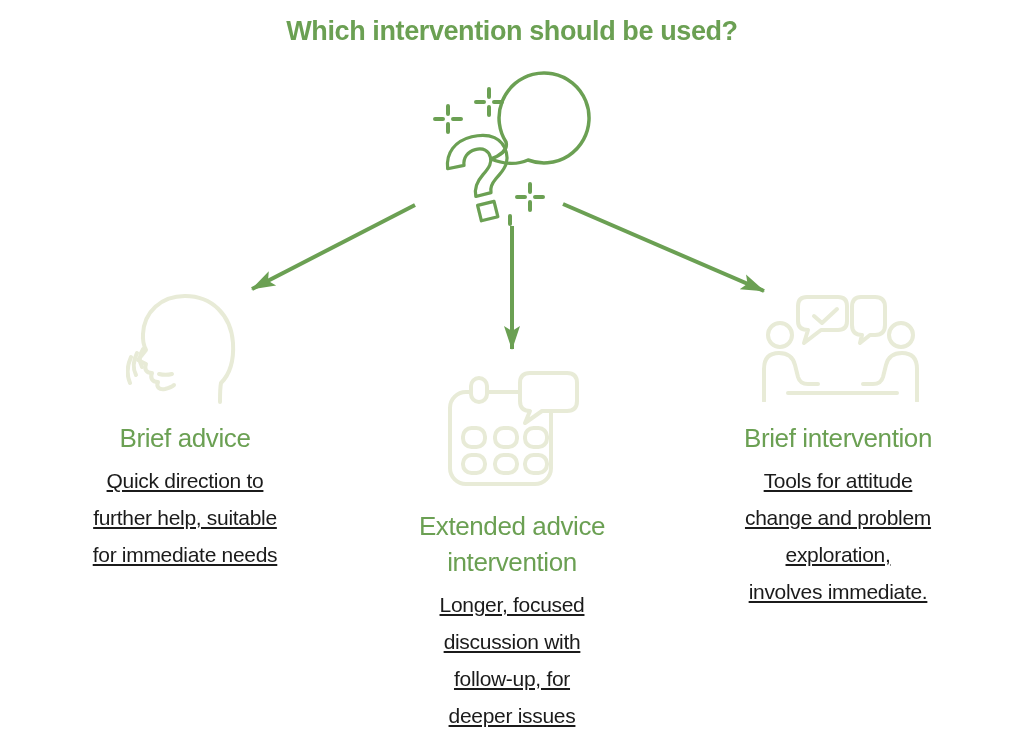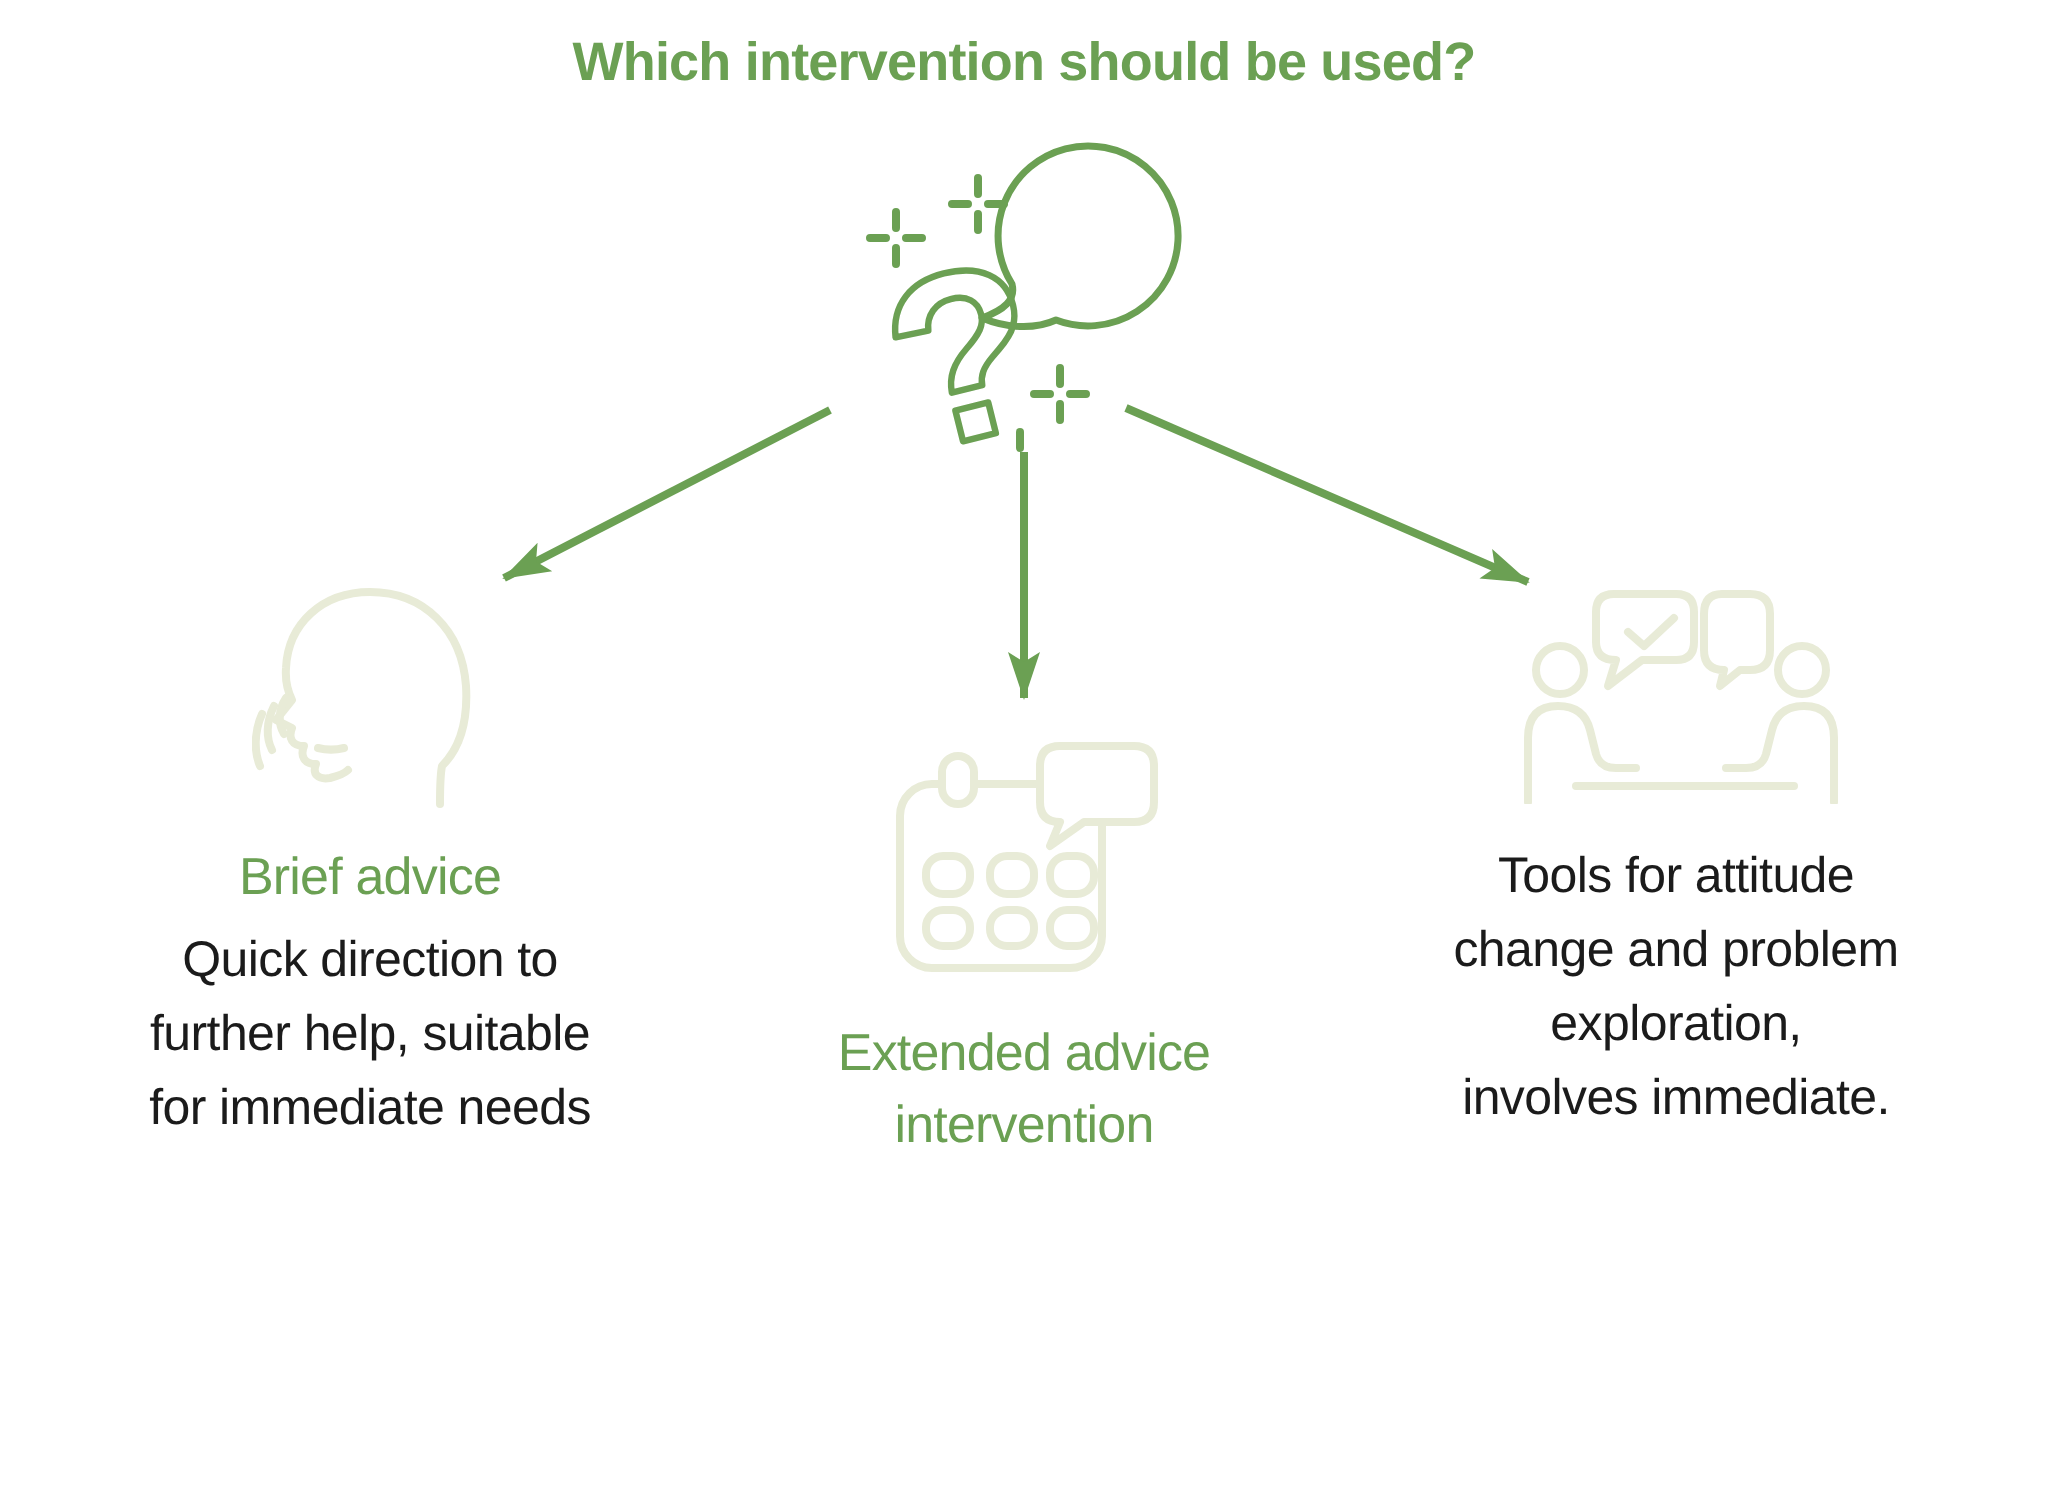--- a/index.html
+++ b/index.html
@@ -37,23 +37,23 @@
   .option{position:absolute;text-align:center;}
   .option-1{left:35px;top:420px;width:300px;}
   .option-2{left:383px;top:508px;width:258px;}
   .option-3{left:688px;top:420px;width:300px;}
   .opt-heading{
     font-size:26px;font-weight:400;letter-spacing:-0.4px;
     line-height:36px;color:var(--accent);
     white-space:pre-line;margin:0 0 6px 0;
   }
   .opt-body{
-    font-size:25px;letter-spacing:-0.3px;
+    font-size:21px;letter-spacing:-0.3px;
     line-height:37px;color:var(--body);
-    white-space:pre-line;margin:0;
+    white-space:pre-line;margin:0;text-decoration:underline;
   }
 </style>
 </head>
 <body>
 
 <div class="canvas">
 
   <div class="title">Which intervention should be used?</div>
 
   <svg class="center-icon icon-green" width="175" height="172" viewBox="0 0 175 172" fill="none" stroke="currentColor" stroke-width="3.5" stroke-linecap="round" stroke-linejoin="round">
@@ -116,22 +116,27 @@
   <div class="option option-1">
     <div class="opt-heading">Brief advice</div>
     <div class="opt-body">Quick direction to
 further help, suitable
 for immediate needs</div>
   </div>
 
   <div class="option option-2">
     <div class="opt-heading">Extended advice
 intervention</div>
+    <div class="opt-body">Longer, focused
+discussion with
+follow-up, for
+deeper issues</div>
   </div>
 
   <div class="option option-3">
+    <div class="opt-heading">Brief intervention</div>
     <div class="opt-body">Tools for attitude
 change and problem
 exploration,
 involves immediate.</div>
   </div>
 
 </div>
 
 </body></html>

